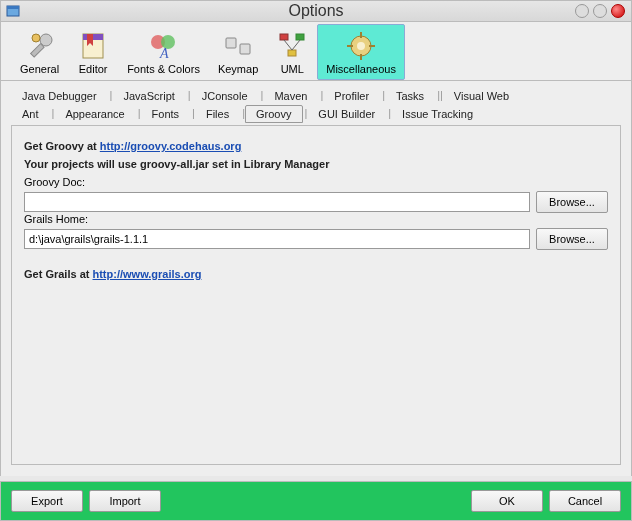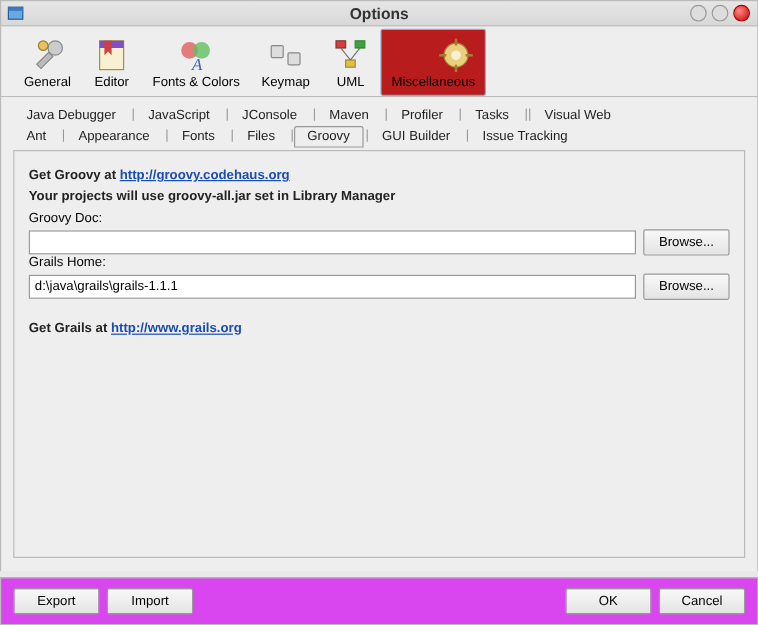--- a/index.html
+++ b/index.html
@@ -1,27 +1,27 @@
 <!DOCTYPE html>
 <html><head>
 <meta charset="utf-8">
 <style>
 * { box-sizing: border-box; margin: 0; padding: 0; }
 body { font-family: Tahoma, Arial, sans-serif; font-size: 11px; background: #e8e8e8; width: 632px; height: 521px; overflow: hidden; position: relative; }
 
 .titlebar { height: 22px; background: linear-gradient(#e6e6e6, #d8d8d8); border: 1px solid #bbb; display: flex; align-items: center; position: relative; }
 .tb-icon { width: 16px; height: 16px; margin-left: 4px; }
-.tb-title { position: absolute; left: 50%; transform: translateX(-50%); font-size: 13px; font-weight: bold; color: #333; }
+.tb-title { position: absolute; left: 50%; transform: translateX(-50%); font-size: 16px; font-weight: normal; color: #333; }
 .tb-btns { margin-left: auto; display: flex; gap: 4px; margin-right: 6px; }
 .tb-btn { width: 14px; height: 14px; border-radius: 50%; border: 1px solid #999; background: #ddd; }
 .tb-btn.close { background: radial-gradient(circle at 35% 35%, #f88, #c00); border-color: #a00; }
 
 .toolbar { height: 58px; background: #eee; display: flex; padding: 2px 10px 0; border-left: 1px solid #bbb; border-right: 1px solid #bbb; }
 .tool-item { display: flex; flex-direction: column; align-items: center; justify-content: center; padding: 2px 8px; cursor: pointer; border: 1px solid transparent; border-radius: 2px; }
-.tool-item.selected { background: #b91c1c; border: 1px solid #8aabd6; align-items: flex-end; }
+.tool-item.selected { background: #5eead4; border: 1px solid #8aabd6; }
 .tool-item .icon { width: 32px; height: 32px; display: flex; align-items: center; justify-content: center; }
 .tool-item .lbl { font-size: 11px; margin-top: 1px; text-align: center; }
 
 .hr { height: 1px; background: #bbb; margin: 0; }
 
 .content { background: #eee; border-left: 1px solid #bbb; border-right: 1px solid #bbb; padding: 6px 10px 4px; height: 395px; }
 
 .tabrow { display: flex; flex-wrap: wrap; margin-bottom: 0; }
 .tab { padding: 2px 10px; font-size: 11px; color: #222; cursor: pointer; border: 1px solid transparent; margin-right: 2px; }
 .tab.active { border: 1px solid #999; background: #eee; border-radius: 2px 2px 0 0; }
@@ -30,21 +30,21 @@
 .panel { border: 1px solid #bbb; background: #eee; padding: 14px 12px; height: 340px; margin-top: 2px; }
 
 .line { font-size: 11px; color: #222; margin-bottom: 6px; font-weight: bold; }
 .link { color: #1a4db3; text-decoration: underline; cursor: pointer; }
 
 .field-label { font-size: 11px; margin-top: 0; margin-bottom: 3px; display: block; }
 .field-row { display: flex; gap: 6px; align-items: center; }
 .text-input { flex: 1; height: 20px; border: 1px solid #999; background: #fff; padding: 0 4px; font-size: 11px; font-family: inherit; }
 .btn { height: 22px; padding: 0 8px; font-size: 11px; background: linear-gradient(#f8f8f8,#e4e4e4); border: 1px solid #999; border-radius: 2px; cursor: pointer; min-width: 72px; font-family: inherit; }
 
-.footer { position: absolute; bottom: 0; left: 0; right: 0; height: 40px; background: #d946ef; border: 1px solid #bbb; display: flex; align-items: center; padding: 0 10px; gap: 6px; }
+.footer { position: absolute; bottom: 0; left: 0; right: 0; height: 40px; background: #22c55e; border: 1px solid #bbb; display: flex; align-items: center; padding: 0 10px; gap: 6px; }
 .spacer { flex: 1; }
 </style>
 </head>
 <body>
 
 <div class="titlebar">
   <span class="tb-icon">
     <svg viewBox="0 0 16 16">
         <rect x="2" y="3" width="12" height="10" fill="#6aa8e0" stroke="#2a5a9a"></rect>
         <rect x="2" y="3" width="12" height="3" fill="#3a78c0"></rect>

